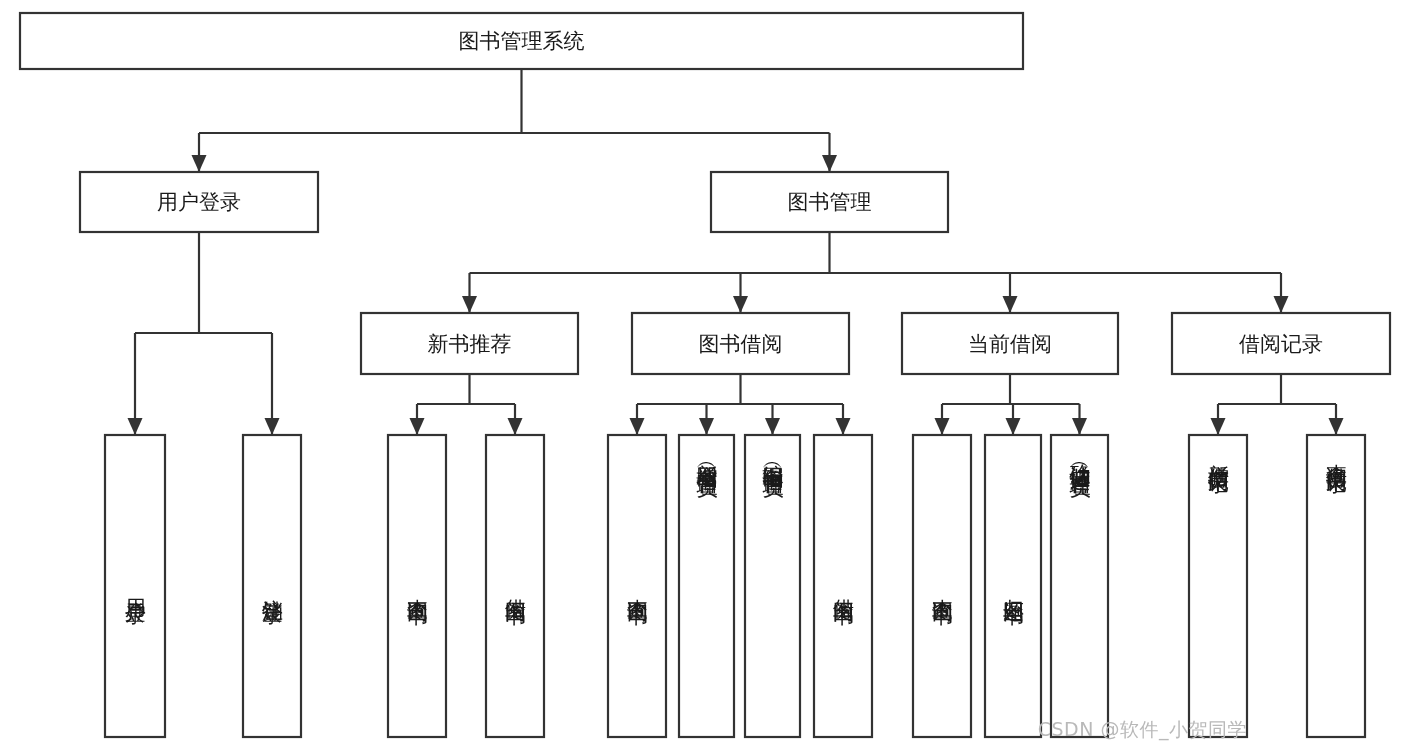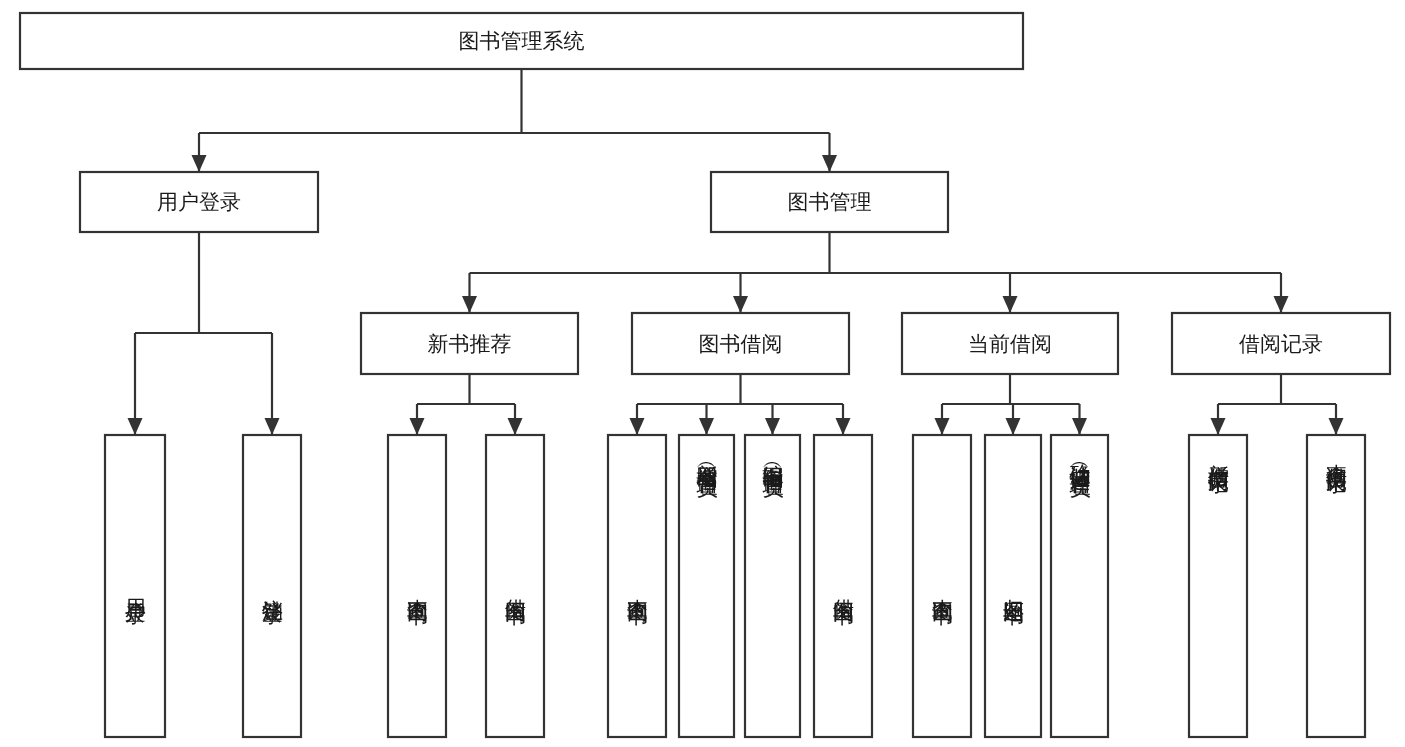--- a/index.html
+++ b/index.html
@@ -206,13 +206,14 @@
       <div class="leaf-label" style="left: 608px; top: 443px; width: 58px; height: 286px; justify-content: center;">查询图书</div>
       <div class="leaf-label" style="left: 679px; top: 443px; width: 55px; height: 286px; justify-content: flex-start; padding-top: 4px;">新增图书（管理员）</div>
       <div class="leaf-label" style="left: 745px; top: 443px; width: 55px; height: 286px; justify-content: flex-start; padding-top: 4px;">编辑图书（管理员）</div>
       <div class="leaf-label" style="left: 814px; top: 443px; width: 58px; height: 286px; justify-content: center;">借阅图书</div>
       <div class="leaf-label" style="left: 913px; top: 443px; width: 58px; height: 286px; justify-content: center;">查询图书</div>
       <div class="leaf-label" style="left: 985px; top: 443px; width: 56px; height: 286px; justify-content: center;">归还图书</div>
       <div class="leaf-label" style="left: 1051px; top: 443px; width: 57px; height: 286px; justify-content: flex-start; padding-top: 4px;">确认归还（管理员）</div>
       <div class="leaf-label" style="left: 1189px; top: 443px; width: 58px; height: 286px; justify-content: flex-start; padding-top: 4px;">新增借阅记录</div>
       <div class="leaf-label" style="left: 1307px; top: 443px; width: 58px; height: 286px; justify-content: flex-start; padding-top: 4px;">查询借阅记录</div>
     </div>
+  <div class="watermark">CSDN @软件_小贺同学</div>
 </div>
 
 </body></html>

